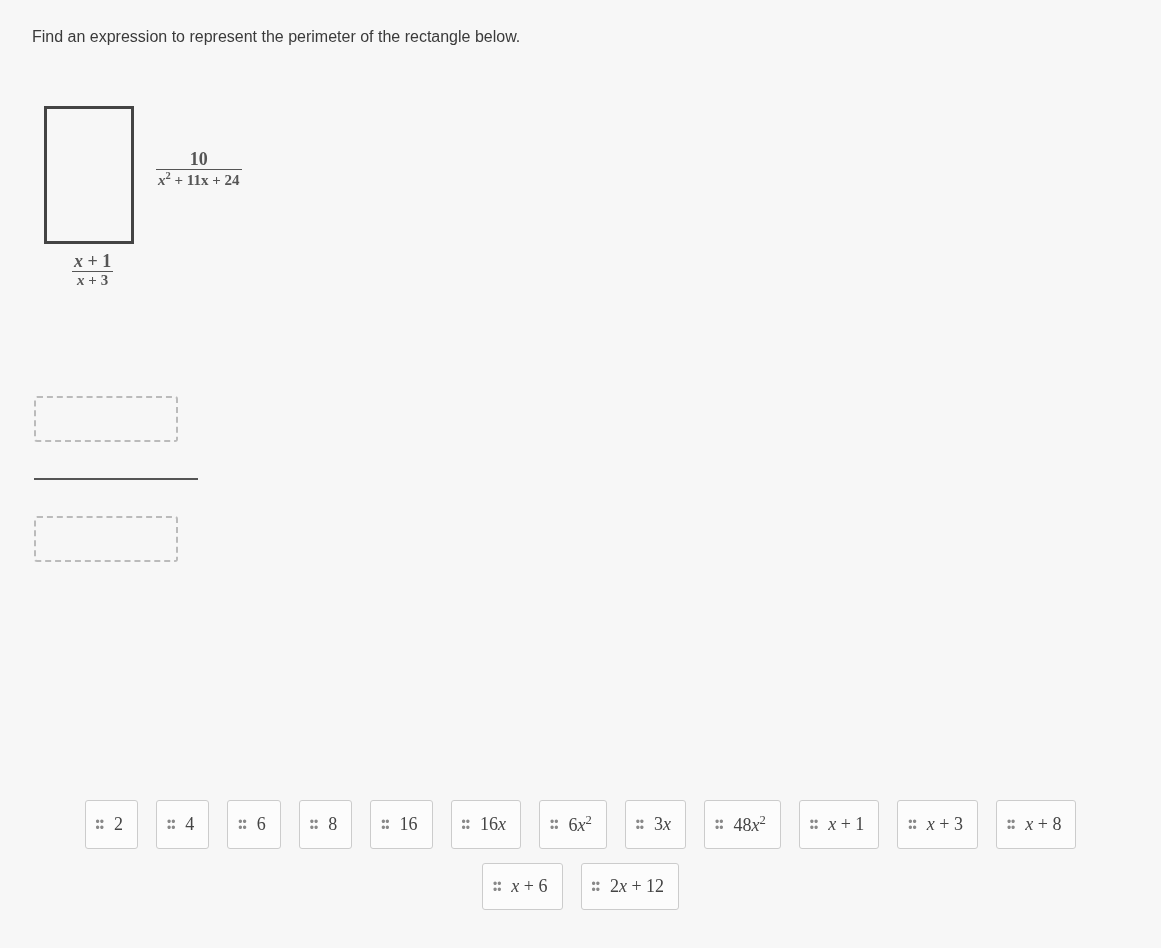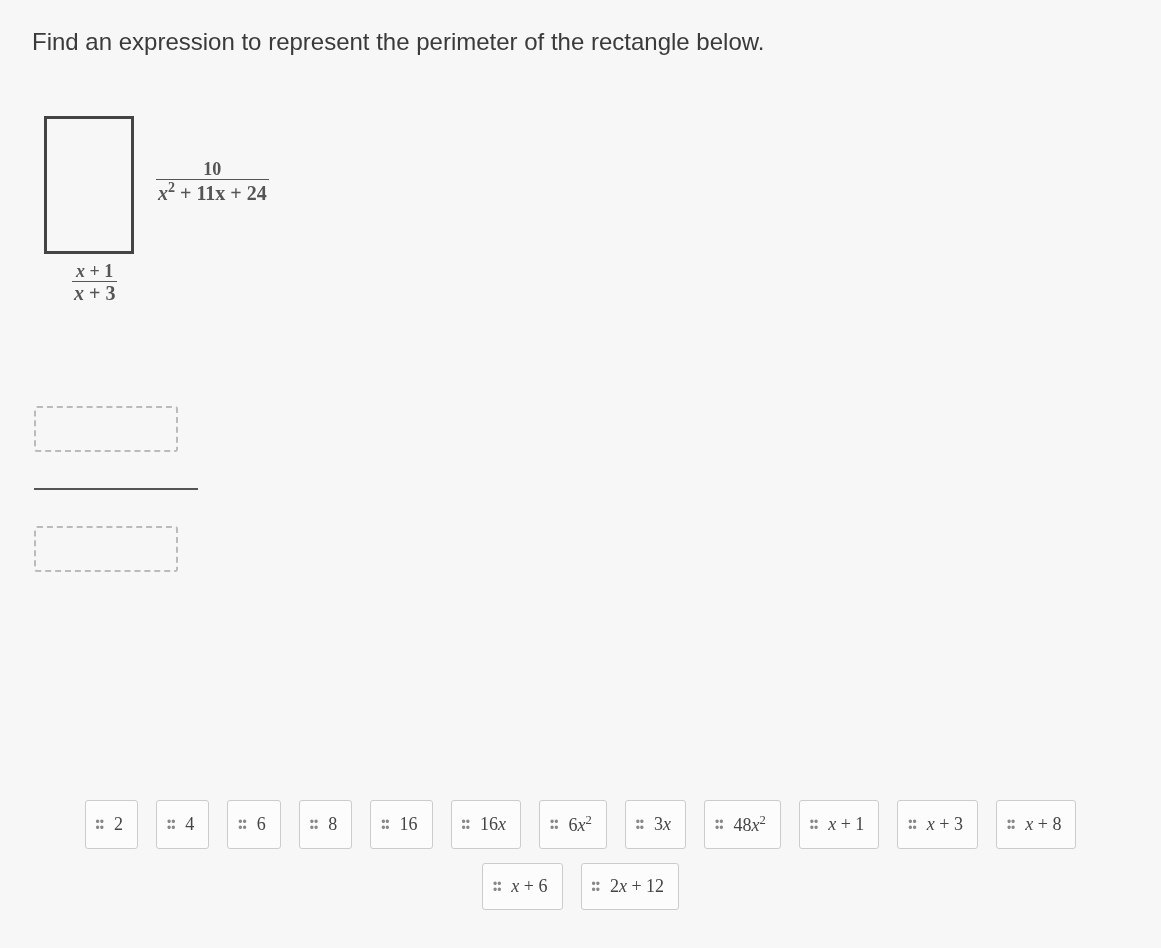--- a/index.html
+++ b/index.html
@@ -12,21 +12,21 @@
     width: 1161px;
   }
   .page {
     width: 1161px;
     height: 948px;
     background: #f7f7f7;
     padding: 28px 32px 0 32px;
     position: relative;
   }
   .question {
-    font-size: 24px;
+    font-size: 16px;
     color: #3a3a3a;
     margin: 0 0 60px 0;
   }
 
   
   .figure {
     position: relative;
     width: 400px;
     height: 190px;
     margin-left: 4px;
@@ -49,21 +49,21 @@
     color: #555;
     text-align: center;
   }
   .frac {
     display: inline-block;
     text-align: center;
     vertical-align: middle;
     line-height: 1.0;
   }
   .frac .num { display: block; padding: 0 2px 1px 2px; border-bottom: 1.5px solid #555; font-size: 18px; font-weight: bold;}
-  .frac .den { display: block; padding: 1px 2px 0 2px; font-size: 20px; font-weight: bold;}
+  .frac .den { display: block; padding: 1px 2px 0 2px; font-size: 15px; font-weight: bold;}
   .sup { font-size: 0.7em; vertical-align: super; }
   .fvar { font-style: italic; }
 
   .bottom-label {
     position: absolute;
     left: 36px;
     top: 146px;
     font-family: "Times New Roman", serif;
     color: #555;
     text-align: center;

